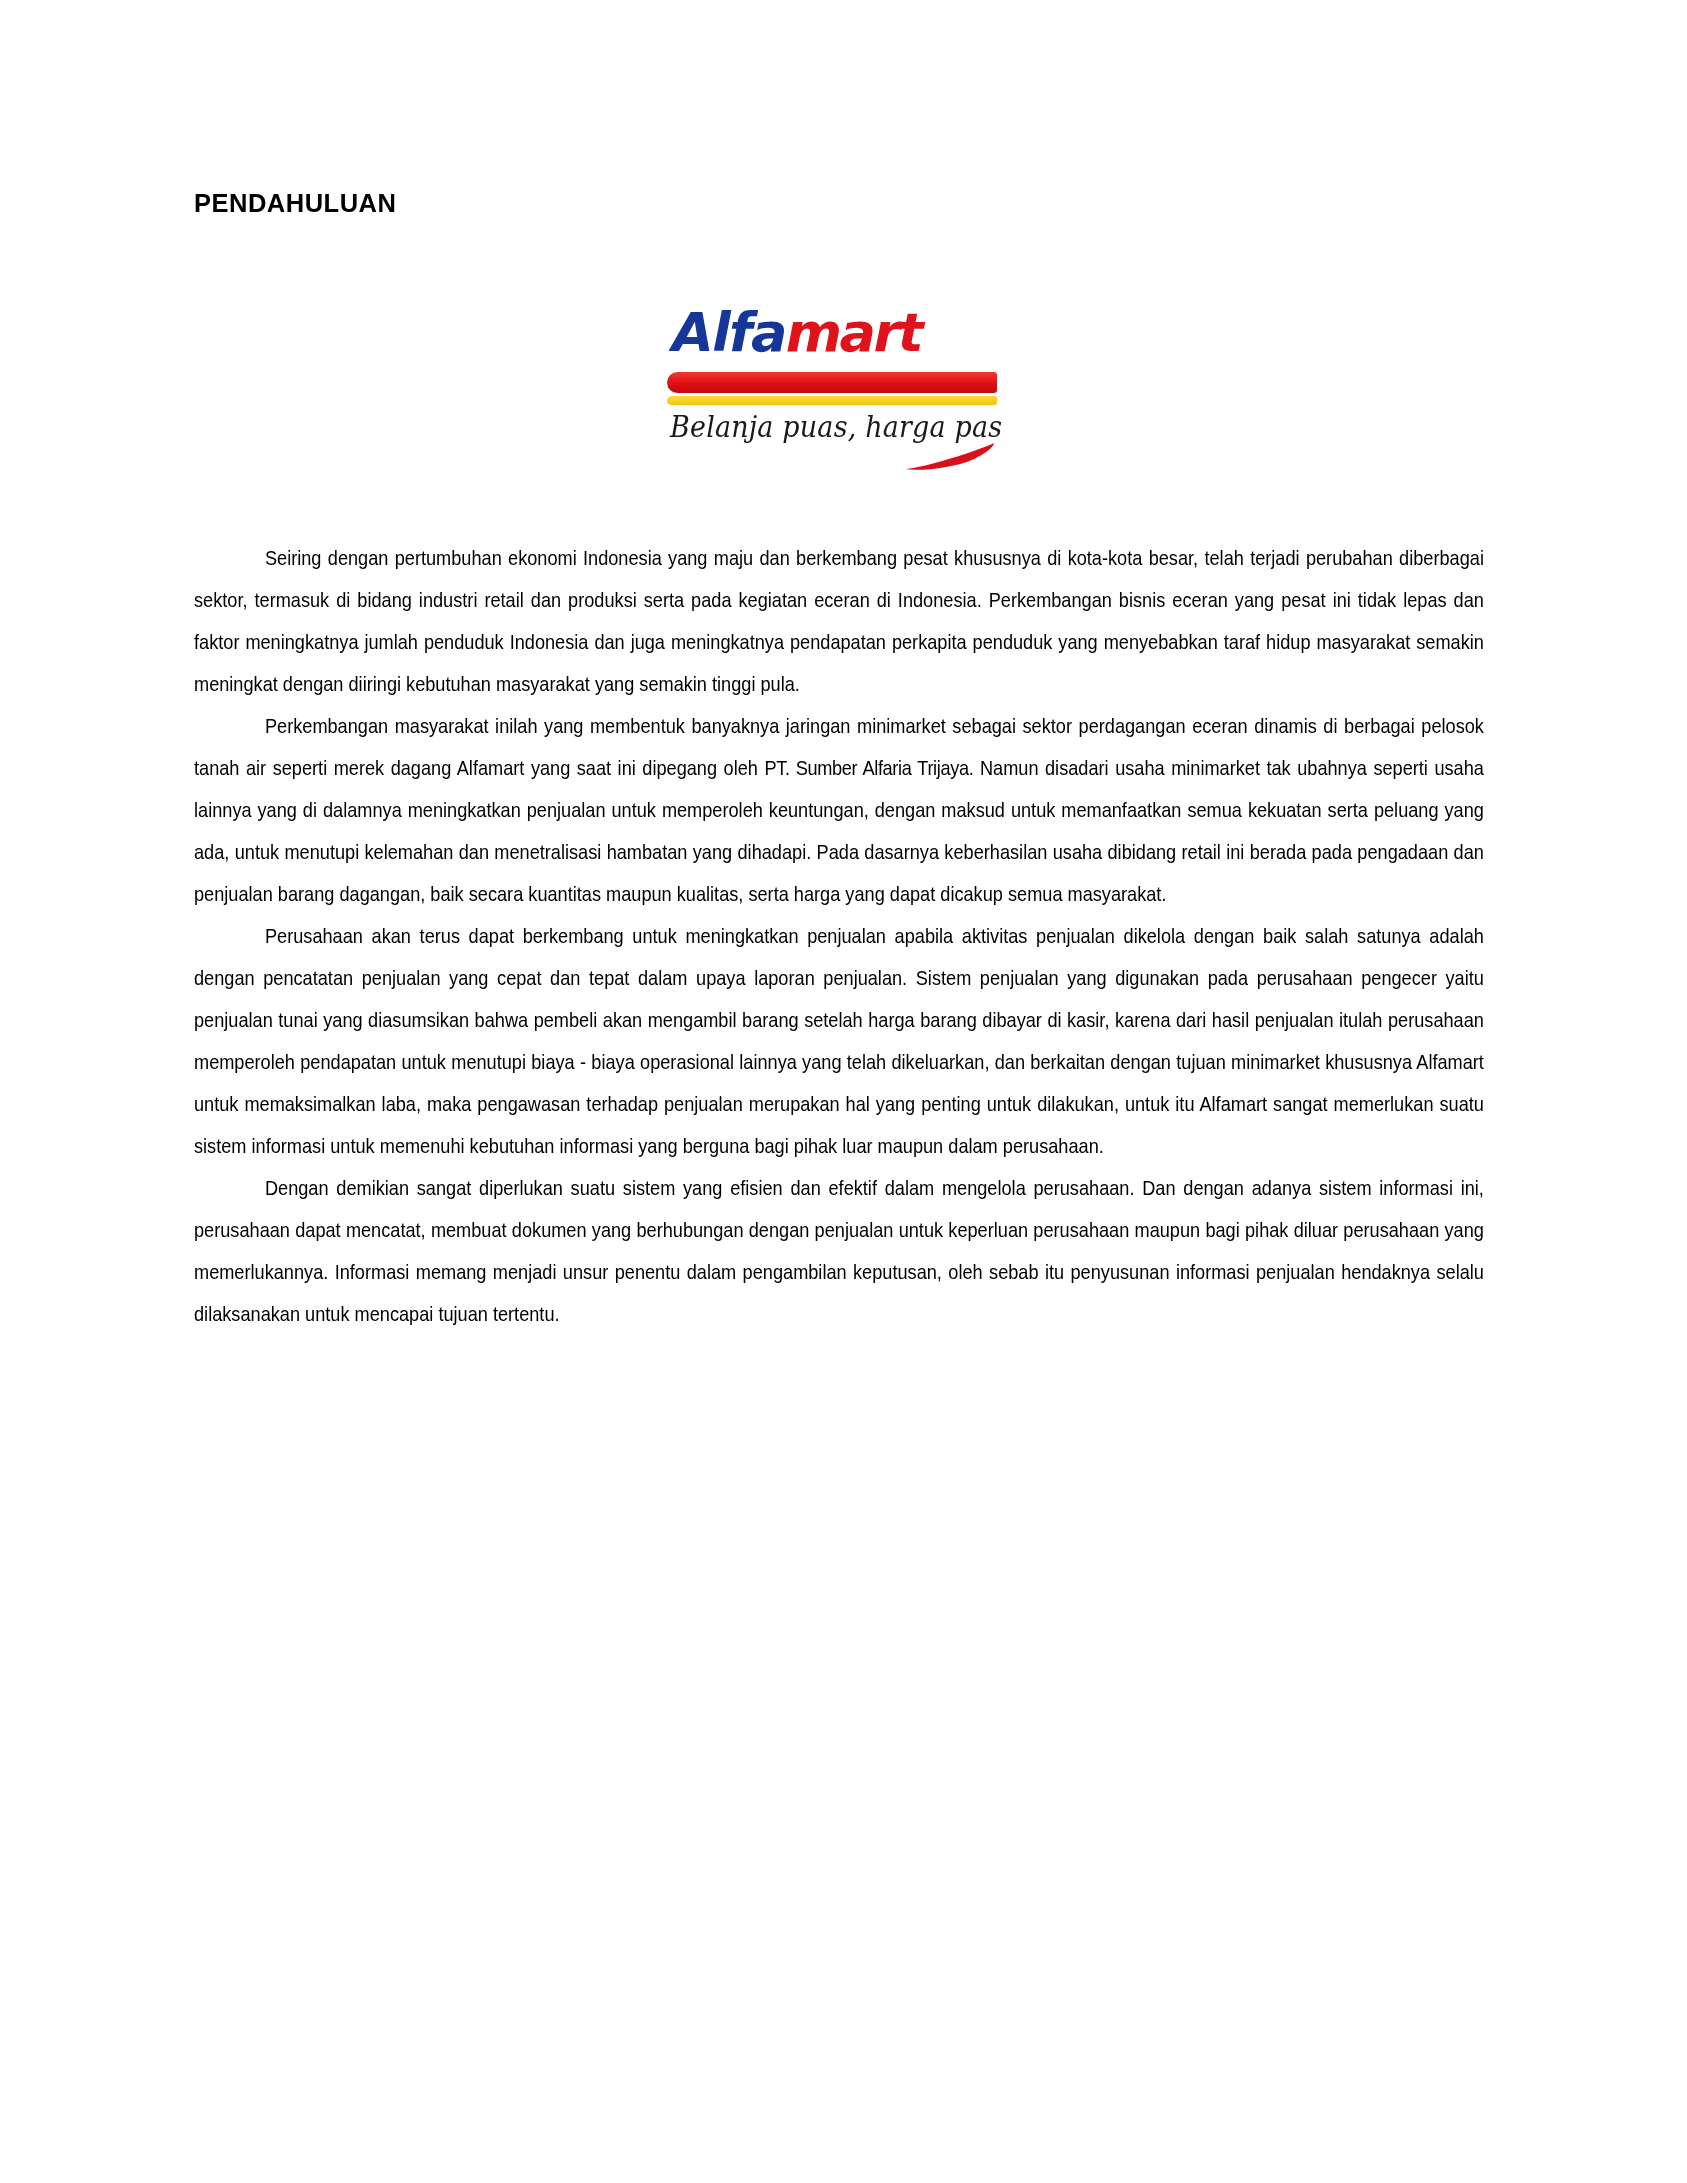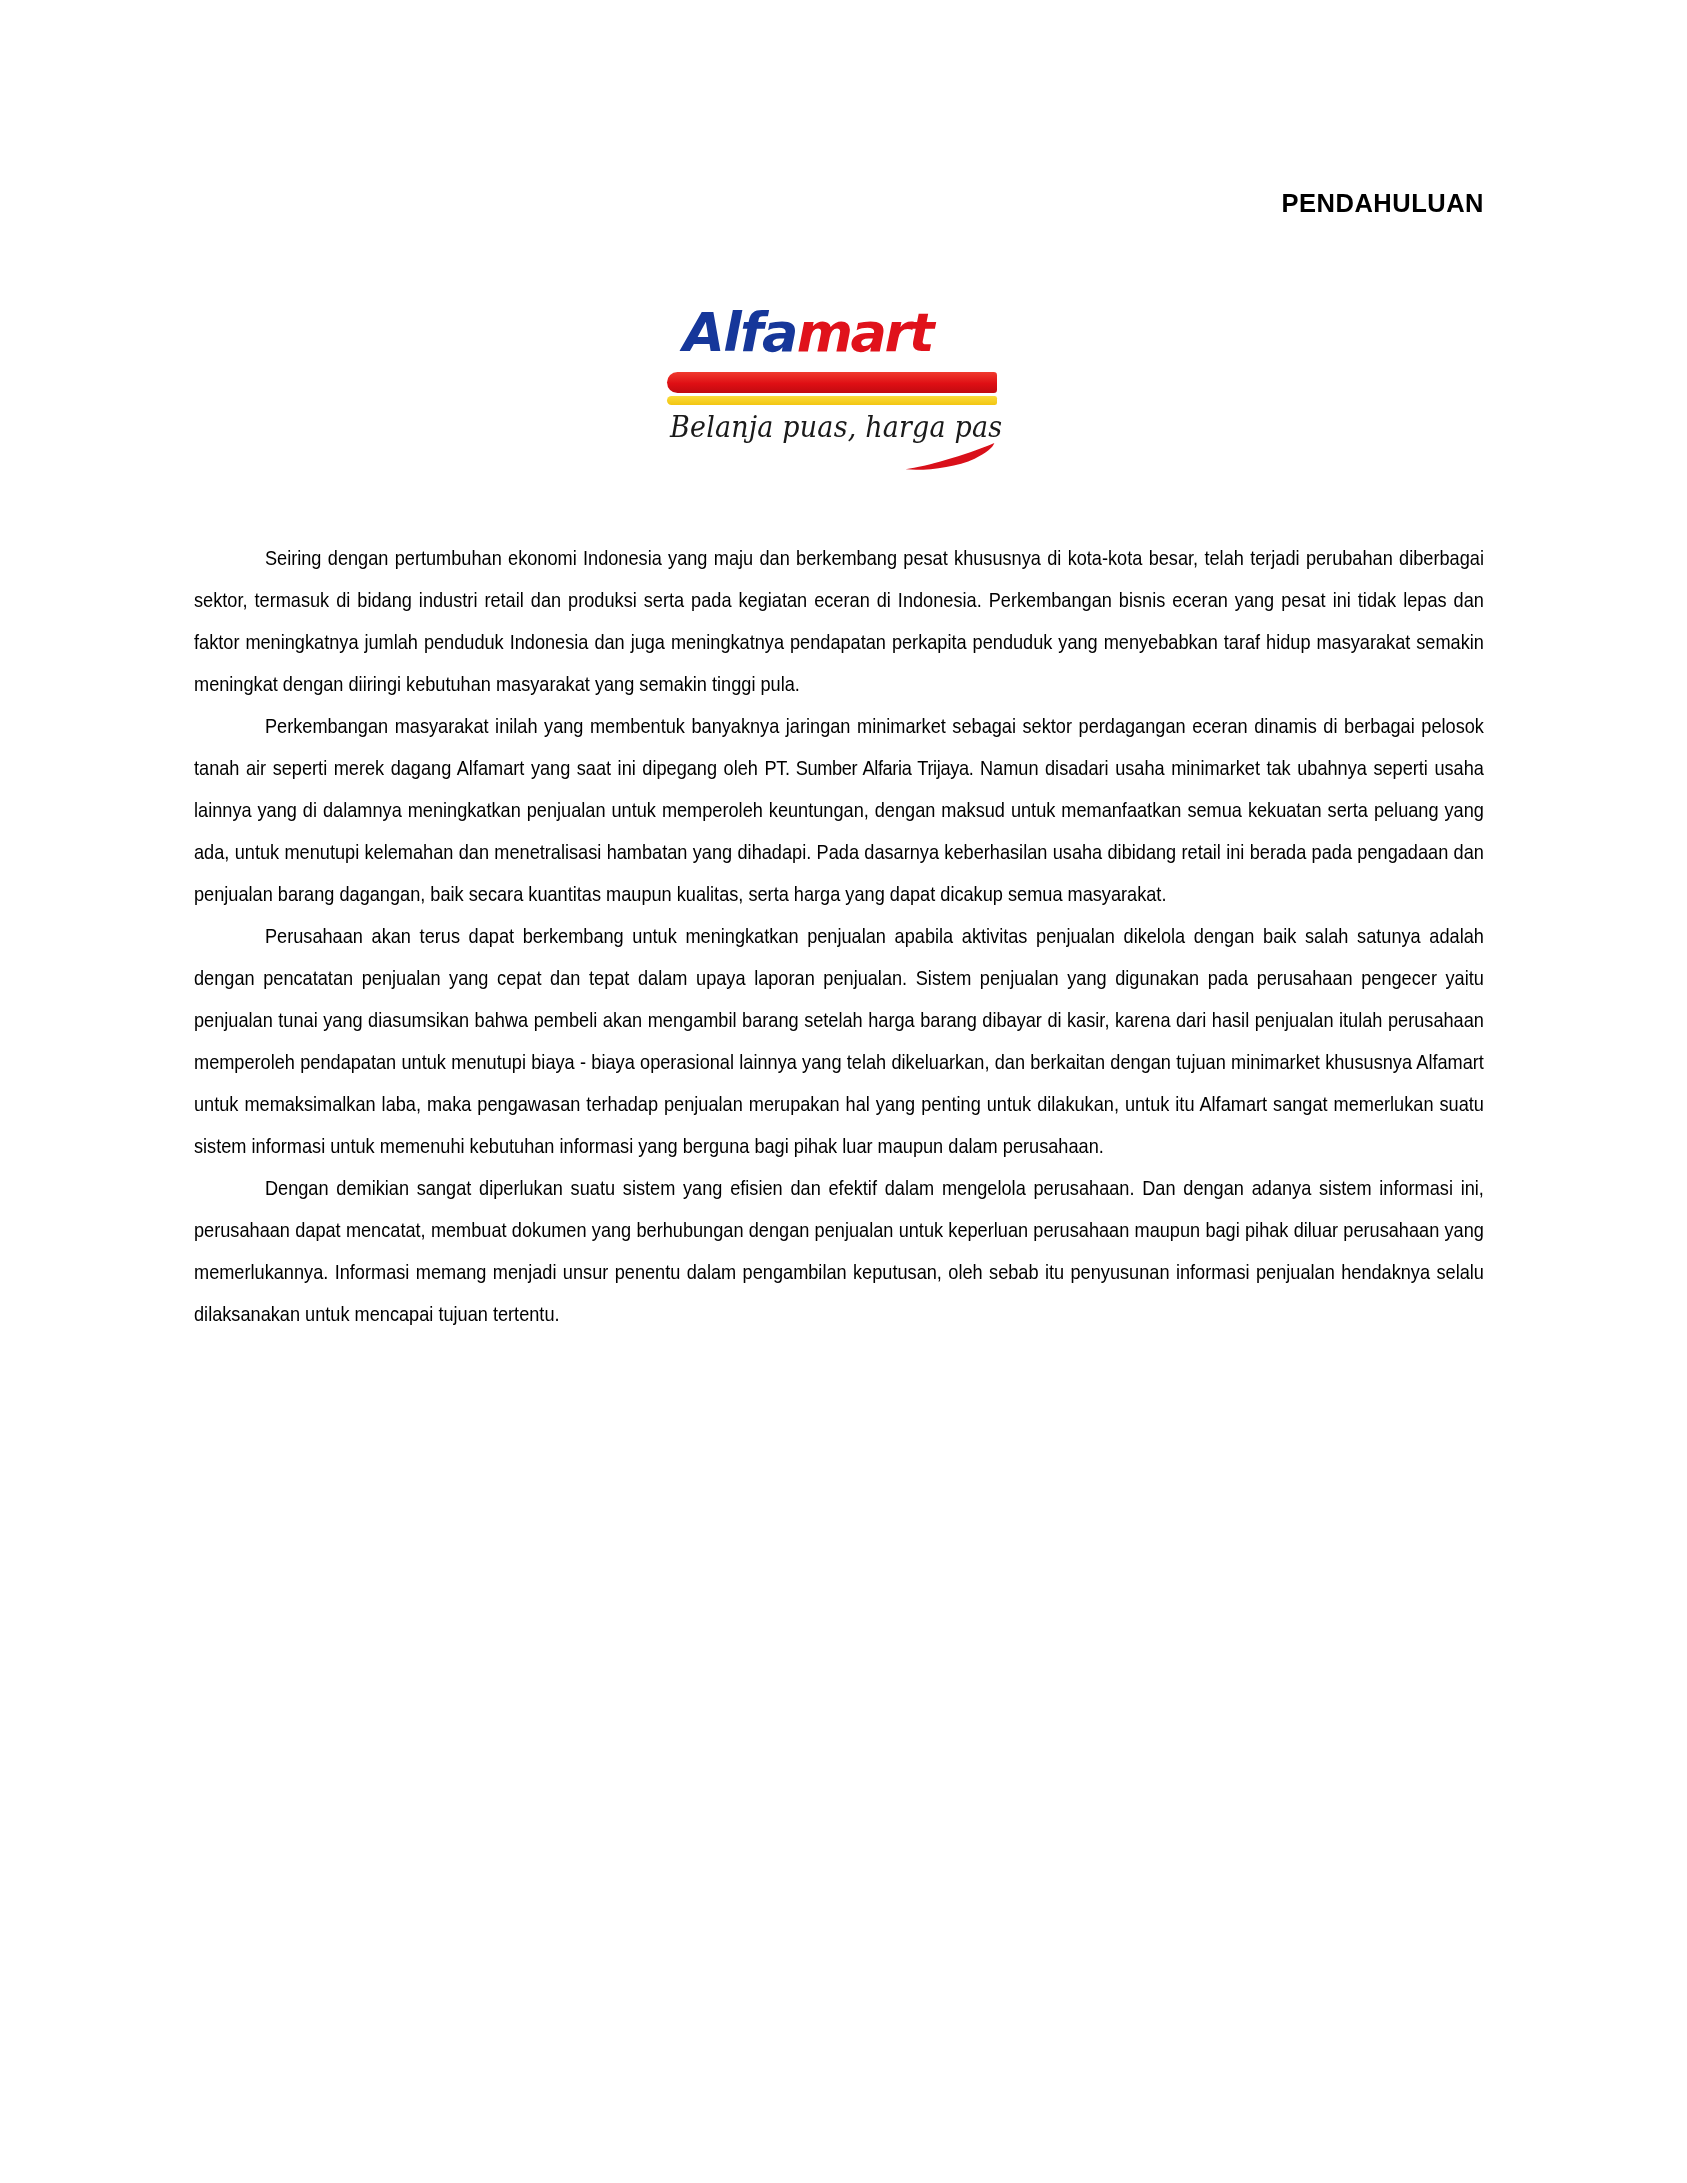--- a/index.html
+++ b/index.html
@@ -28,21 +28,21 @@
     position: absolute;
     left: 194px;
     top: 0;
     width: 1290px;
   }
 
   
   .doc-title {
     margin: 0;
     padding-top: 189px;
-    text-align: right;
+    text-align: left;
     font-size: 25.5px;
     font-weight: bold;
     letter-spacing: 0.5px;
     font-family: "Liberation Sans", sans-serif;
   }
 
   .section-heading {
     margin: 0;
     padding-top: 52px;
     text-align: left;
@@ -60,21 +60,21 @@
   }
   .logo {
     position: absolute;
     left: 463px;
     top: 0;
     width: 354px;
     height: 177px;
   }
   .logo-wordmark {
     position: absolute;
-    left: 26px;
+    left: 15px;
     top: 15px;
     font-size: 54px;
     font-weight: bold;
     font-style: italic;
     letter-spacing: -1.6px;
     line-height: 1;
     white-space: nowrap;
     font-family: "DejaVu Sans", sans-serif;
   }
   .logo-alfa { color: #16379A; }

